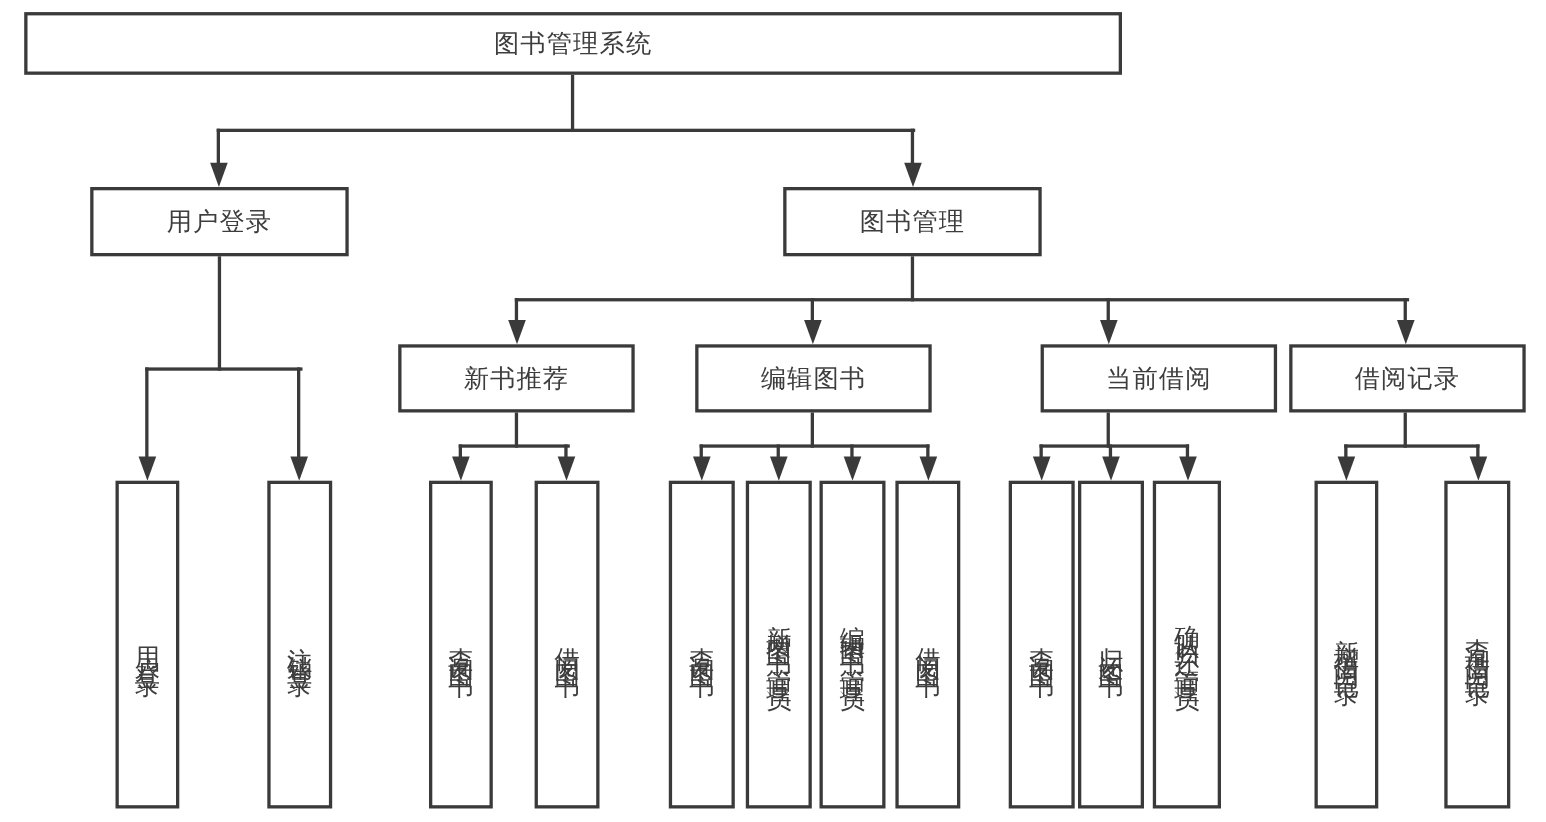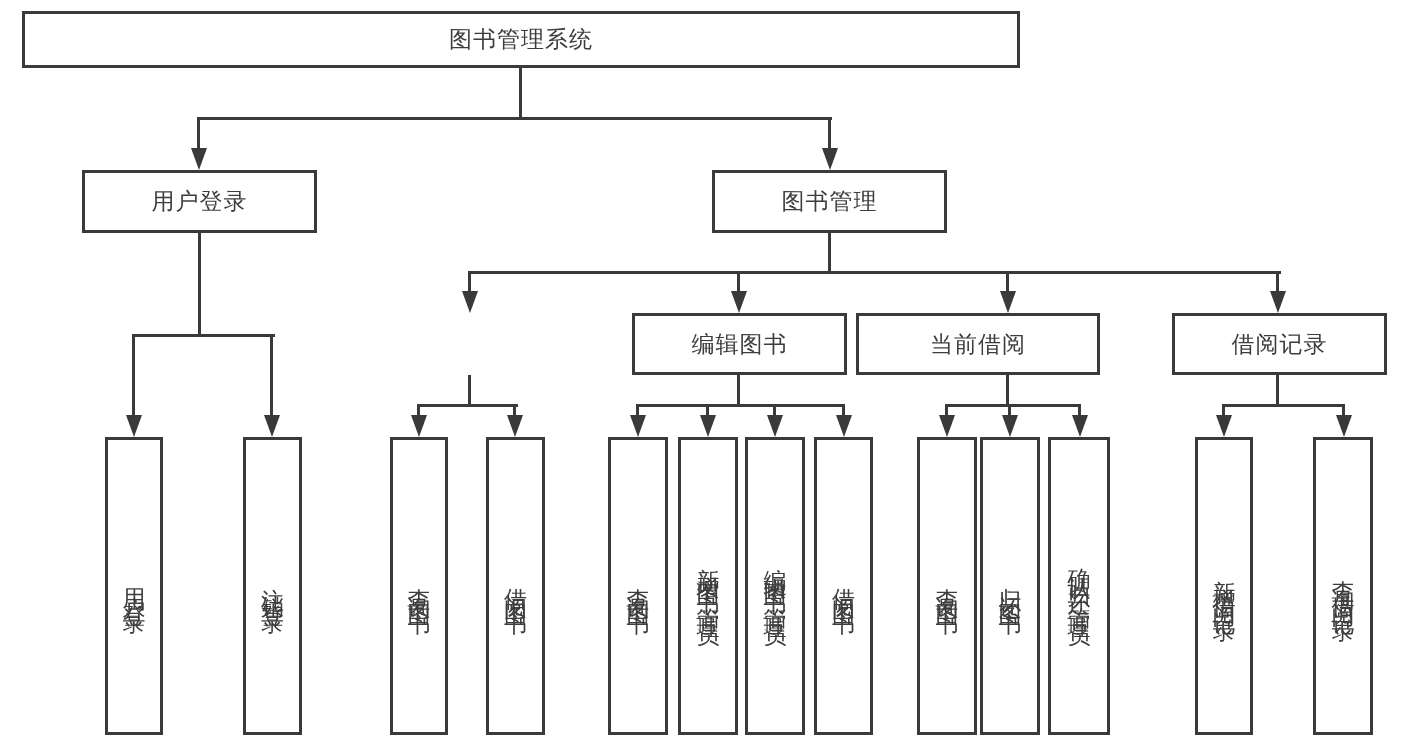--- a/index.html
+++ b/index.html
@@ -86,24 +86,27 @@
   <div class="ln" style="left:468px;top:271px;width:813px;height:3px;"></div>
   <div class="ln" style="left:468px;top:271px;width:3px;height:22px;"></div>
   <div class="arw" style="left:462px;top:291px;"></div>
   <div class="ln" style="left:737px;top:271px;width:3px;height:22px;"></div>
   <div class="arw" style="left:731px;top:291px;"></div>
   <div class="ln" style="left:1006px;top:271px;width:3px;height:22px;"></div>
   <div class="arw" style="left:1000px;top:291px;"></div>
   <div class="ln" style="left:1276px;top:271px;width:3px;height:22px;"></div>
   <div class="arw" style="left:1270px;top:291px;"></div>
 
+  <div class="node" style="left:362px;top:313px;width:215px;height:62px;">
+    <span>新书推荐</span>
+  </div>
   <div class="node" style="left:632px;top:313px;width:215px;height:62px;">
     <span>编辑图书</span>
   </div>
-  <div class="node" style="left:856px;top:313px;width:244px;height:62px;">
+  <div class="node" style="left:946px;top:313px;width:215px;height:62px;">
     <span>当前借阅</span>
   </div>
   <div class="node" style="left:1172px;top:313px;width:215px;height:62px;">
     <span>借阅记录</span>
   </div>
 
   <div class="ln" style="left:468px;top:375px;width:3px;height:32px;"></div>
   <div class="ln" style="left:417px;top:404px;width:101px;height:3px;"></div>
   <div class="ln" style="left:417px;top:404px;width:3px;height:13px;"></div>
   <div class="arw" style="left:411px;top:415px;"></div>

